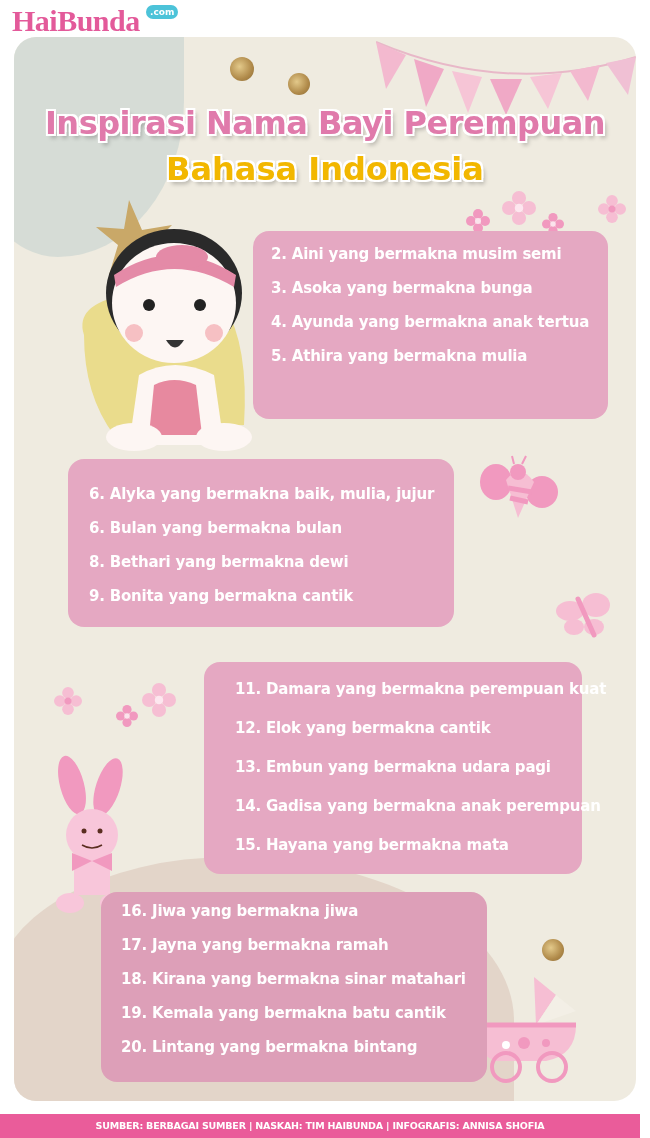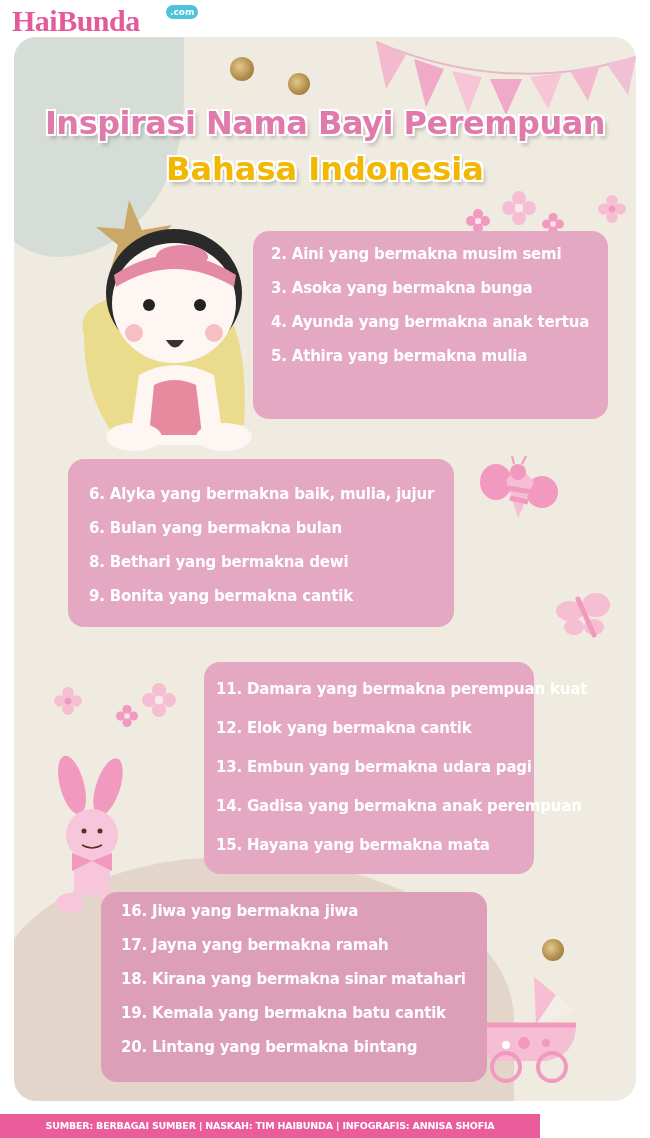--- a/index.html
+++ b/index.html
@@ -1,42 +1,42 @@
 <!DOCTYPE html>
 <html><head>
   <meta charset="utf-8">
   <style>
     * { box-sizing: border-box; margin: 0; padding: 0; }
     html, body { width: 650px; height: 1138px; overflow: hidden; background: #ffffff; }
     body { position: relative; font-family: "DejaVu Sans", sans-serif; }
 
     .logo { position: absolute; left: 12px; top: 4px; font-size: 30px; font-weight: bold; color: #e35a9a; letter-spacing: -0.5px; font-family: Liberation Serif, serif; }
-    .logo-dot { position: absolute; left: 146px; top: 5px; background: #4cc3d9; color: #fff; font-size: 9px; font-weight: bold; padding: 2px 4px; border-radius: 8px; margin-left: 20px; }
+    .logo-dot { position: absolute; left: 146px; top: 5px; background: #4cc3d9; color: #fff; font-size: 9px; font-weight: bold; padding: 2px 4px; border-radius: 8px; }
 
     .card { position: absolute; left: 14px; top: 37px; width: 622px; height: 1064px; background: #efebe0; border-radius: 22px; overflow: hidden; }
     .blob-top { position: absolute; left: -40px; top: -40px; width: 210px; height: 260px; background: #cfd8d3; border-radius: 0 0 60% 40%; opacity: .8; }
     .blob-bottom { position: absolute; left: -20px; top: 820px; width: 520px; height: 300px; background: #e3d5c9; border-radius: 50% 60% 0 0; }
 
     .glitter { position: absolute; border-radius: 50%; background: radial-gradient(circle at 40% 40%, #e3c98a, #b08a4a 60%, #8a6a35); }
 
     .bunting { position: absolute; top: 0; right: 0; width: 260px; height: 90px; }
 
     .title { position: absolute; left: 0; width: 650px; text-align: center; font-weight: bold; font-family: "DejaVu Sans", sans-serif; }
     .title-1 { top: 104px; font-size: 32px; color: #e07aab; text-shadow: 0 0 2px #fff, 2px 2px 0 #fff, -2px -2px 0 #fff, 2px -2px 0 #fff, -2px 2px 0 #fff, 3px 4px 4px rgba(0,0,0,.25); letter-spacing: -0.5px; }
     .title-2 { top: 150px; font-size: 32px; color: #f2b700; text-shadow: 2px 2px 0 #fff, -2px -2px 0 #fff, 2px -2px 0 #fff, -2px 2px 0 #fff, 3px 4px 4px rgba(0,0,0,.25); }
 
     .box { position: absolute; background: #e5a8c2; border-radius: 16px; padding-top: 6px; }
     .box .item { font-family: "DejaVu Sans", sans-serif; font-weight: bold; font-size: 15px; color: #ffffff; height: 34px; line-height: 34px; white-space: nowrap; letter-spacing: -0.2px; }
     .box-1 { left: 253px; top: 231px; width: 355px; height: 188px; padding-left: 18px; }
     .box-2 { left: 68px; top: 459px; width: 386px; height: 168px; padding-left: 21px; padding-top: 18px; }
-    .box-3 { left: 204px; top: 662px; width: 330px; height: 212px; padding-left: 12px; padding-top: 8px; }
+    .box-3 { left: 204px; top: 662px; width: 378px; height: 212px; padding-left: 31px; padding-top: 8px; }
     .box-3 .item { height: 39px; line-height: 39px; }
     .box-4 { left: 101px; top: 892px; width: 386px; height: 190px; padding-left: 20px; padding-top: 2px; background: #dd9fb8; }
 
-    .footer { position: absolute; left: 0; top: 1114px; width: 540px; height: 24px; background: #ea5c9a; color: #fff; font-size: 9.5px; font-weight: bold; text-align: center; line-height: 24px; font-family: "DejaVu Sans", sans-serif; letter-spacing: -0.2px; }
+    .footer { position: absolute; left: 0; top: 1114px; width: 640px; height: 24px; background: #ea5c9a; color: #fff; font-size: 9.5px; font-weight: bold; text-align: center; line-height: 24px; font-family: "DejaVu Sans", sans-serif; letter-spacing: -0.2px; }
 
     .illus { position: absolute; }
   </style>
 </head>
 <body>
 
 <div class="logo">HaiBunda</div>
 <div class="logo-dot">.com</div>
 
 <div class="card">

